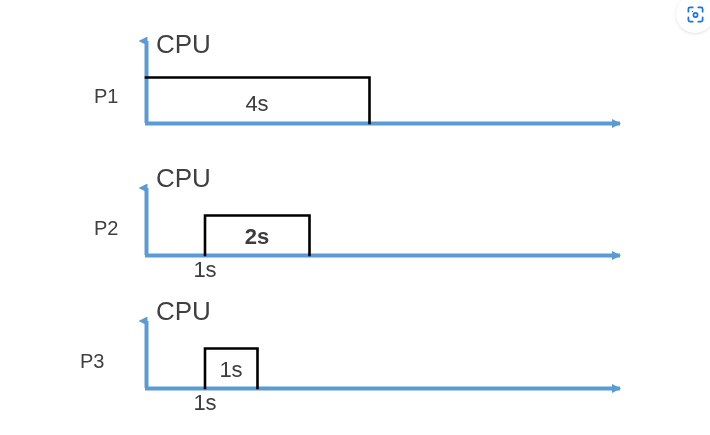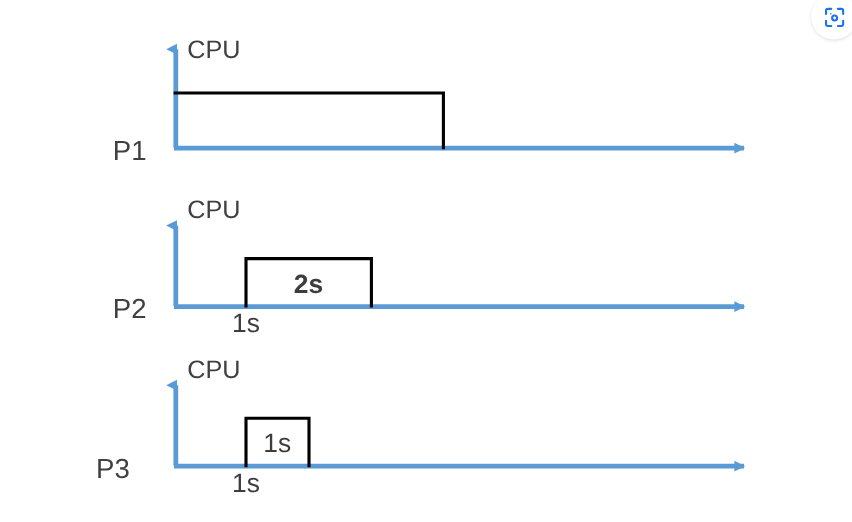--- a/index.html
+++ b/index.html
@@ -34,26 +34,25 @@
 
   
   .txt {
     position: absolute;
     white-space: nowrap;
     font-family: "Liberation Sans", sans-serif;
     color: #3f3f3f;
     line-height: 1;
   }
   .proc-label {
-    font-size: 23px;
+    font-size: 20px;
     color: #404040;
-    margin-top: 28px;
   }
   .axis-title {
-    font-size: 21px;
+    font-size: 26px;
     color: #404040;
   }
   .bar-label {
     font-size: 22px;
     color: #3d3d3d;
     text-align: center;
   }
   .tick-label {
     font-size: 22px;
     color: #3d3d3d;
@@ -111,20 +110,21 @@
       <line x1="146.5" y1="388" x2="146.5" y2="321" stroke="#5B9BD5" stroke-width="4" marker-end="url(#arrow-up)"></line>
       <line x1="145" y1="388.5" x2="620" y2="388.5" stroke="#5B9BD5" stroke-width="4" marker-end="url(#arrow-right)"></line>
     </g>
     <g>
       <path d="M205 388 L205 348.5 L257.5 348.5 L257.5 388" fill="none" stroke="#000000" stroke-width="2.6" stroke-linecap="square" stroke-linejoin="miter"></path>
     </g>
   </svg>
 
   <div class="txt axis-title" style="left:156px; top:31px;">CPU</div>
   <div class="txt proc-label" style="left:94px; top:86px;">P1</div>
+  <div class="txt bar-label" style="left:227px; top:93px; width:60px;">4s</div>
 
   <div class="txt axis-title" style="left:156px; top:165px;">CPU</div>
   <div class="txt proc-label" style="left:94px; top:218px;text-align:center;">P2</div>
   <div class="txt bar-label" style="left:227px; top:226px; width:60px;font-weight:bold;">2s</div>
   <div class="txt tick-label" style="left:175px; top:259px; width:60px;">1s</div>
 
   <div class="txt axis-title" style="left:156px; top:298px;">CPU</div>
   <div class="txt proc-label" style="left:80px; top:351px;">P3</div>
   <div class="txt bar-label" style="left:201px; top:359px; width:60px;">1s</div>
   <div class="txt tick-label" style="left:175px; top:392px; width:60px;">1s</div>

